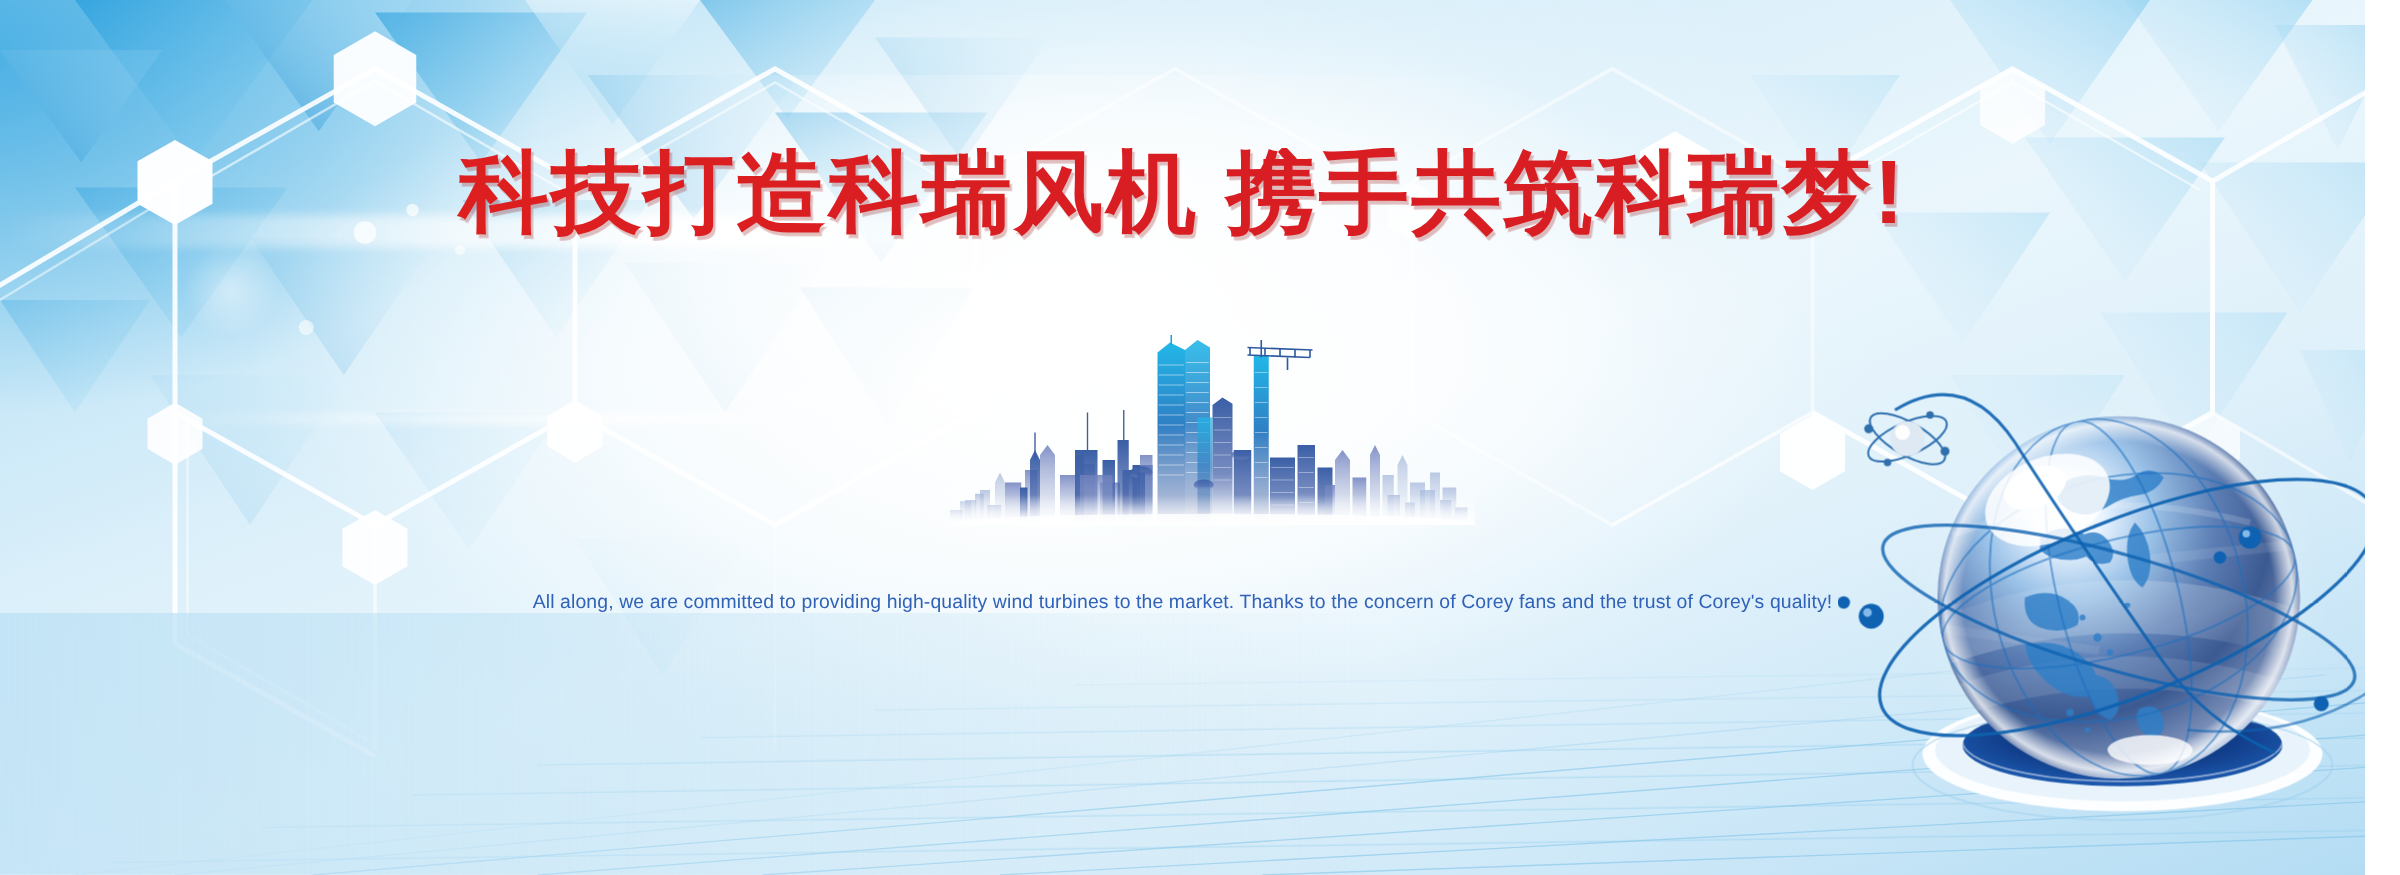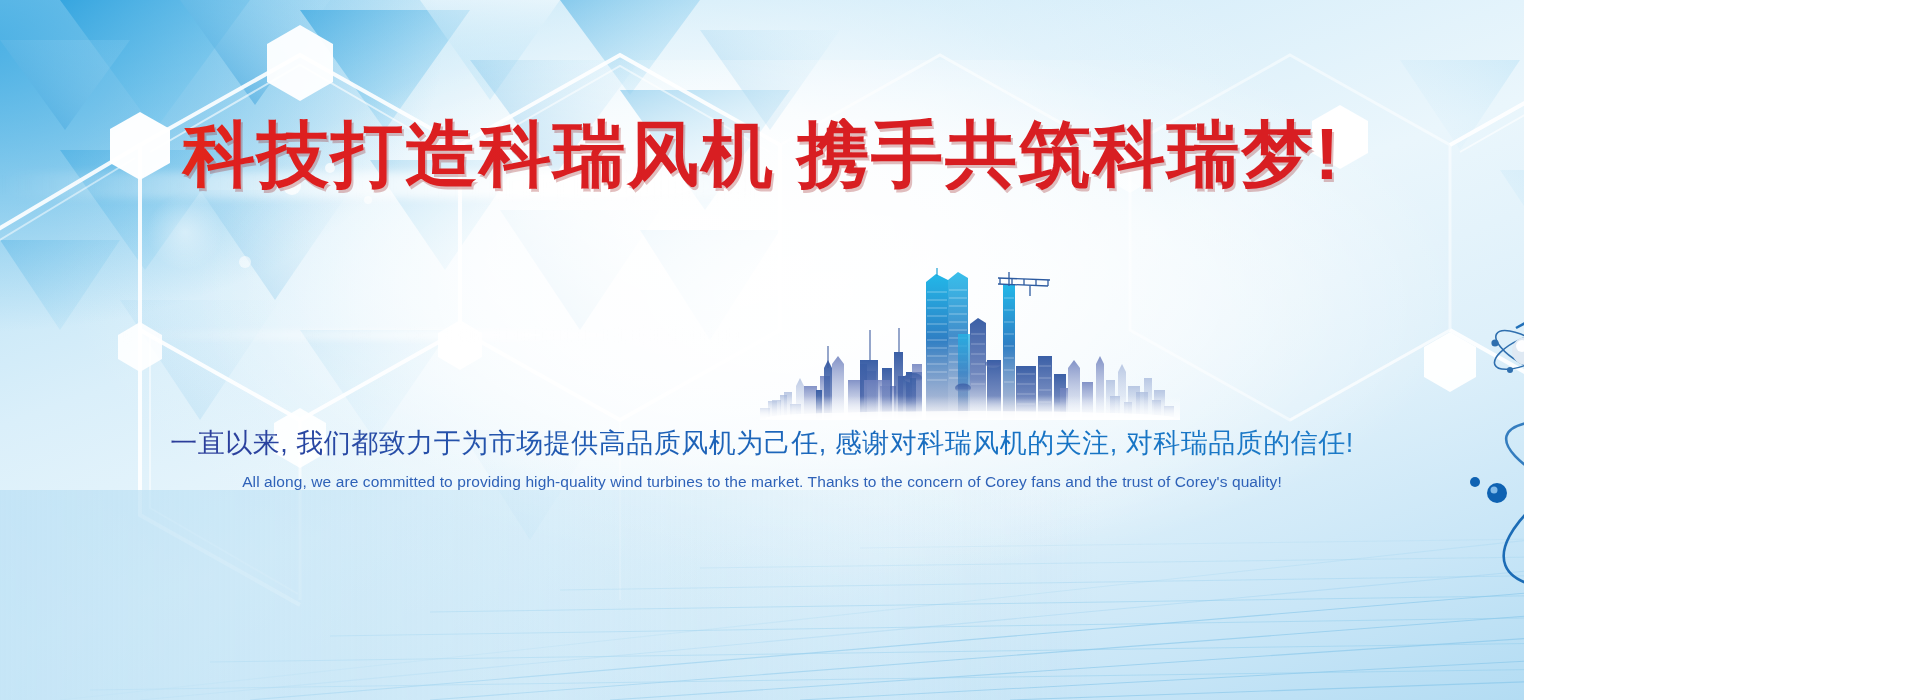--- a/index.html
+++ b/index.html
@@ -1,20 +1,20 @@
 <!DOCTYPE html>
 <html><head>
 <meta charset="utf-8">
 <style>
   html,body{margin:0;padding:0;background:#fff;}
   body{font-family:"Liberation Sans","DejaVu Sans",sans-serif;}
 
   #banner{
     position:relative;
-    width:1524px;height:700px;
+    width:1892px;height:700px;
     overflow:hidden;
     background:
       radial-gradient(ellipse 900px 520px at 46% 34%, #ffffff 0%, rgba(255,255,255,0.75) 26%, rgba(238,248,253,0.35) 52%, rgba(220,240,250,0) 72%),
       linear-gradient(160deg,#9fd6f2 0%, #bfe4f6 16%, #daeffa 34%, #eaf6fc 52%, #def0fa 70%, #c9e6f7 86%, #b3dcf3 100%);
   }
 
   
   .layer{position:absolute;inset:0;pointer-events:none;}
   .layer svg{display:block;width:1920px;height:700px;}
 
@@ -428,21 +428,20 @@
         <rect x="150" y="110" width="6" height="42"></rect>
         <ellipse cx="203" cy="120" rx="8" ry="4.5"></ellipse>
         <ellipse cx="233" cy="96" rx="8" ry="4"></ellipse>
       </g>
 
       <rect x="0" y="128" width="420" height="24" fill="url(#baseFade)"></rect>
       <ellipse cx="210" cy="150" rx="205" ry="7" fill="#ffffff" opacity="0.8"></ellipse>
     </svg>
   </div>
 
-  <div id="subtitle-cn">一直以来, 我们都致力于为市场提供高品质风机为己任, 感谢对科瑞风机的关注, 对科瑞品质的信任!</div>
   <div id="subtitle-en">All along, we are committed to providing high-quality wind turbines to the market. Thanks to the concern of Corey fans and the trust of Corey's quality!</div>
 
   <div id="globe">
     <svg viewBox="0 0 450 400" xmlns="http://www.w3.org/2000/svg">
       <defs>
         <radialGradient id="sphere" cx="0.36" cy="0.27" r="0.78">
           <stop offset="0%" stop-color="#ffffff"></stop>
           <stop offset="12%" stop-color="#eaf4ff"></stop>
           <stop offset="30%" stop-color="#9cc3e8"></stop>
           <stop offset="52%" stop-color="#5d7fb5"></stop>

